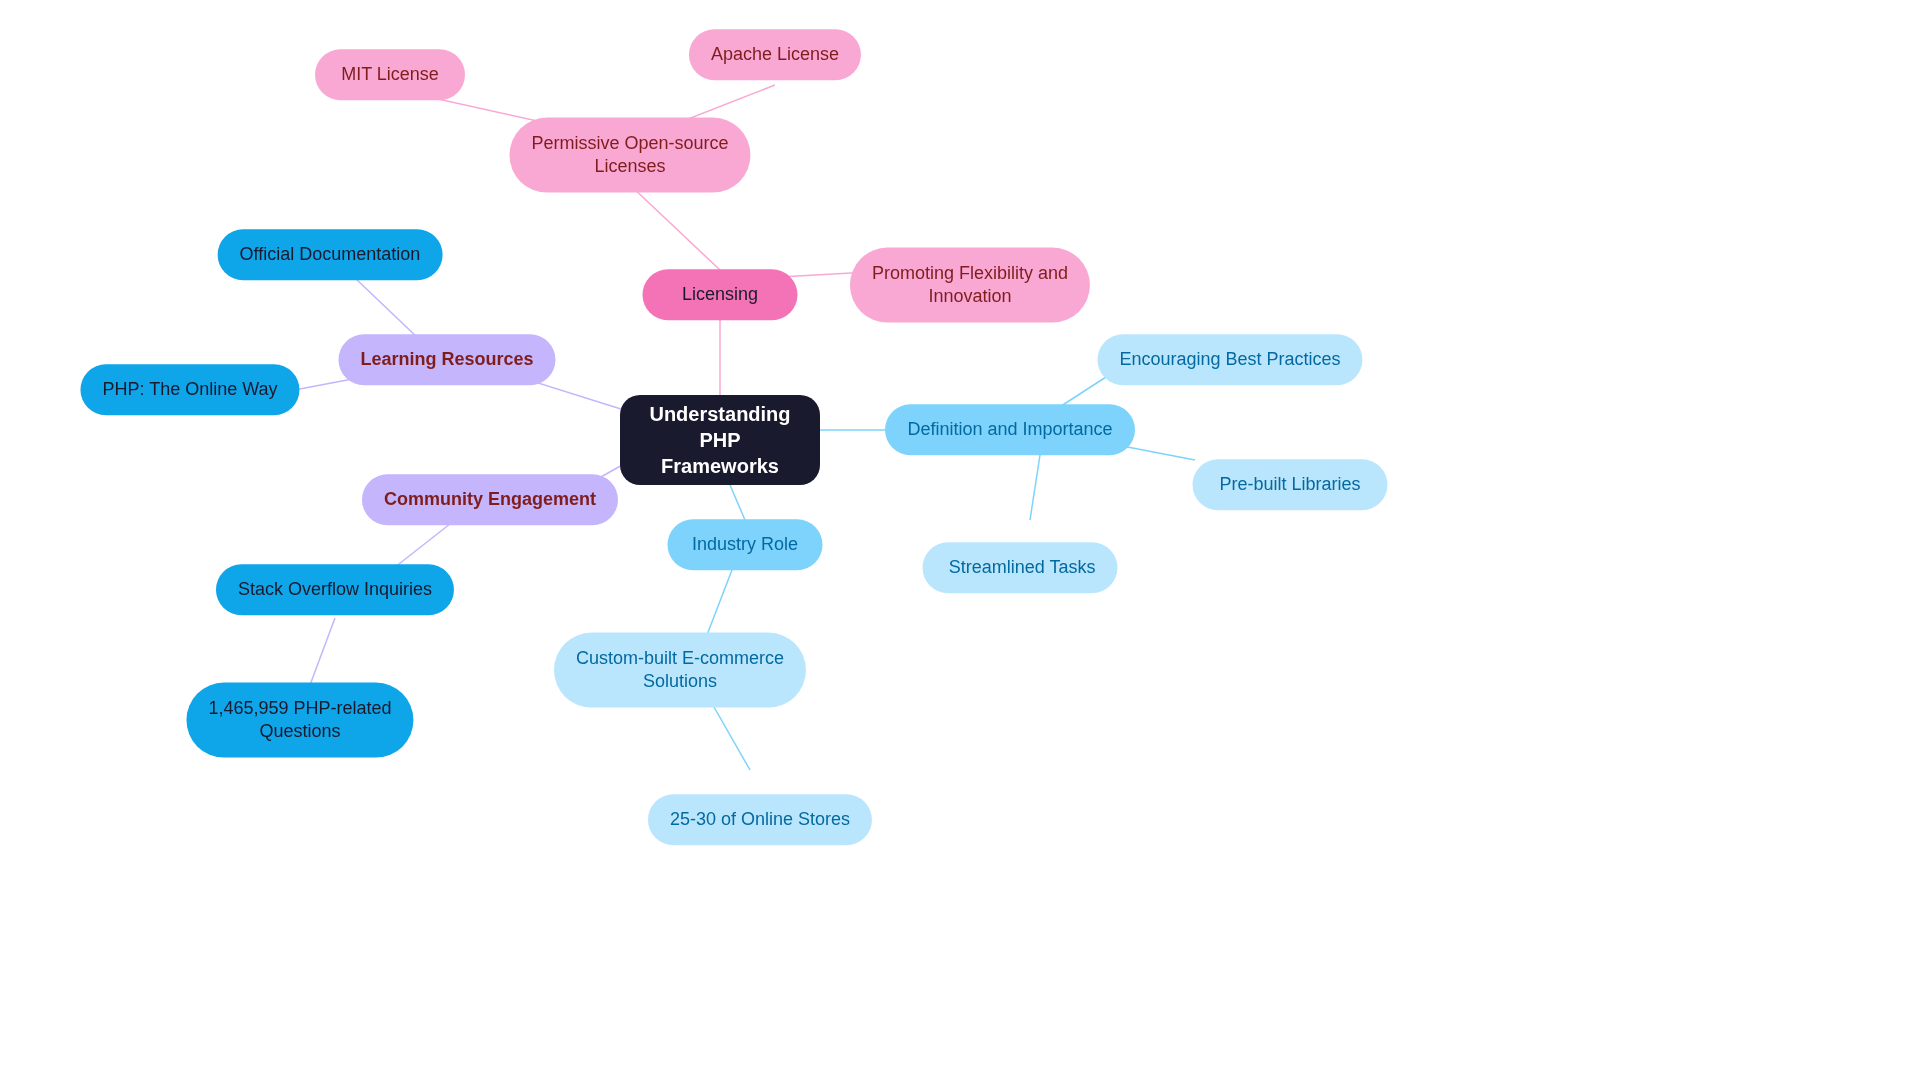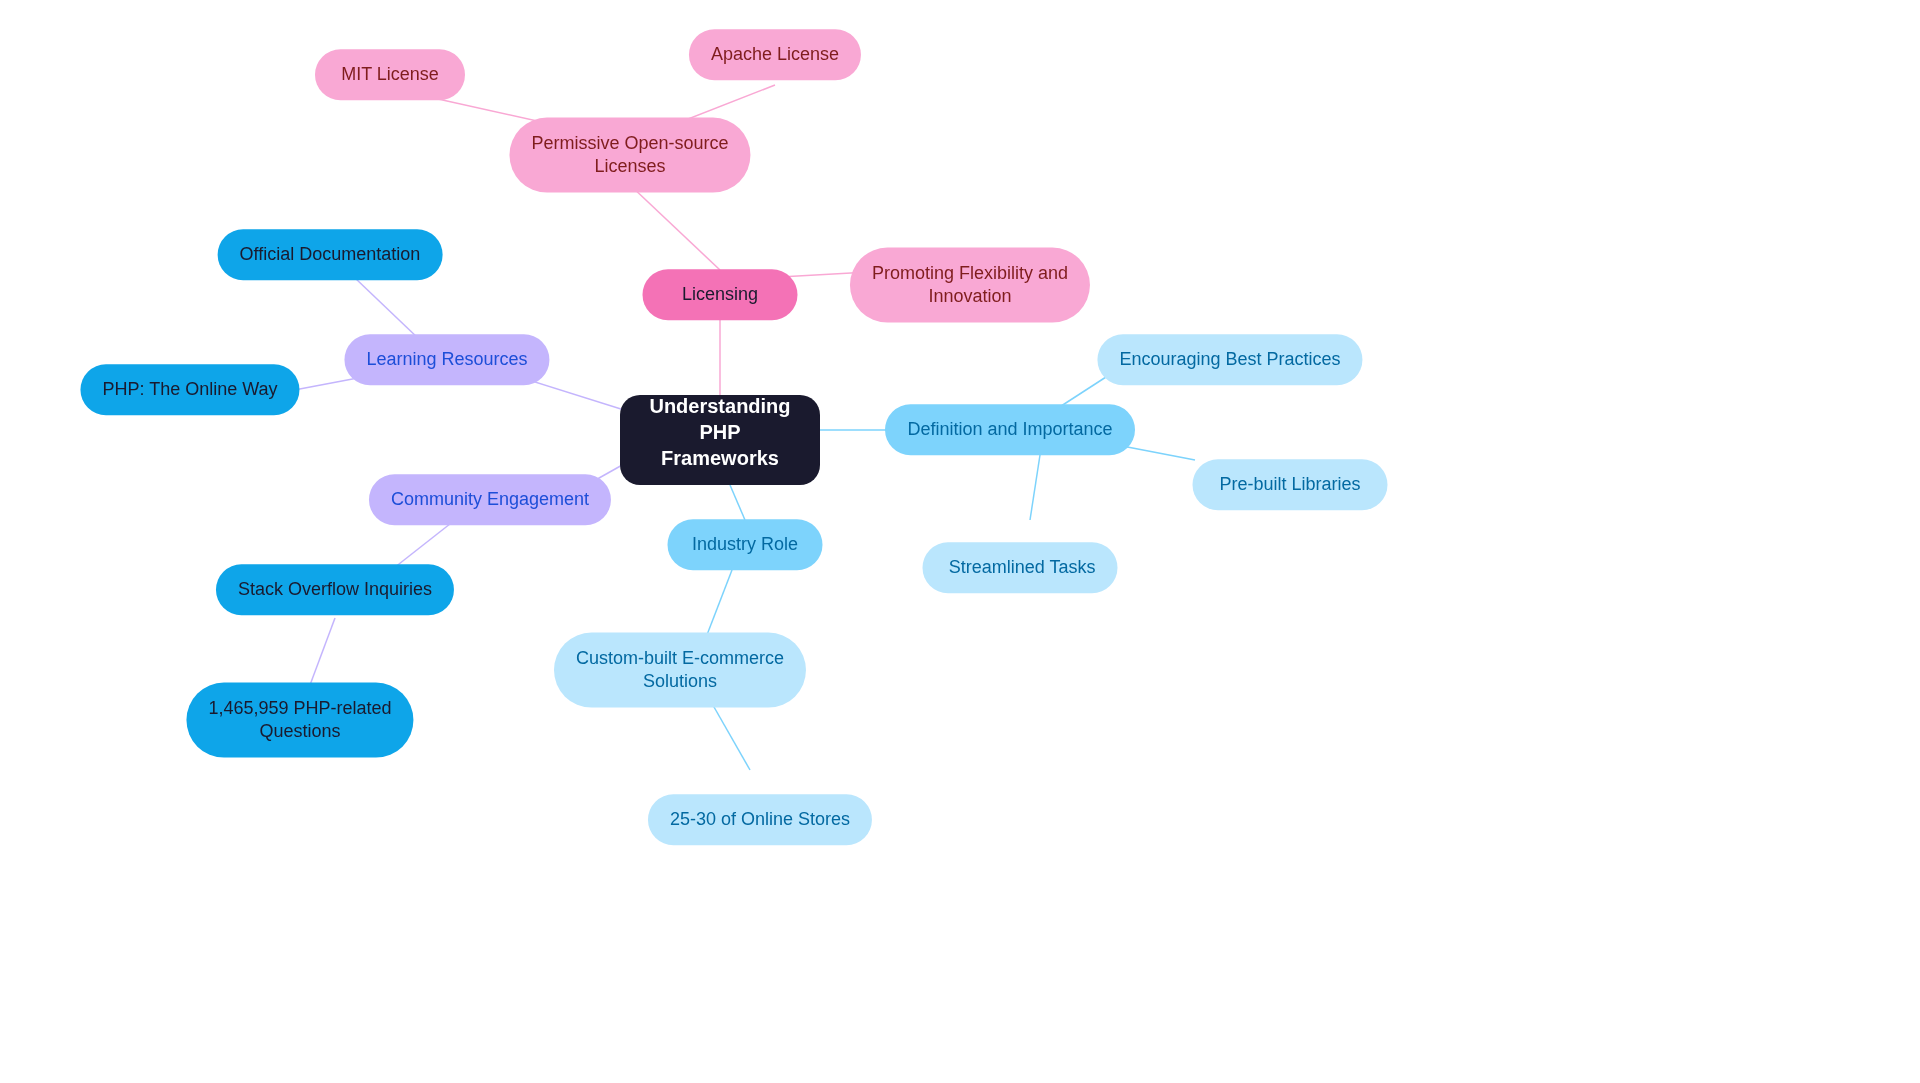--- a/index.html
+++ b/index.html
@@ -38,22 +38,23 @@
       color: #7f1d1d;
       border: none;
     }
     .node-pink-medium {
       background: #f472b6;
       color: #1a1a2e;
       border: none;
     }
     .node-lavender {
       background: #c4b5fd;
-      color: #1d4ed8;
+      color: #7f1d1d;
       border: none;
+      font-weight: bold;
     }
     .node-purple-light {
       background: #0ea5e9;
       color: #1a1a2e;
       border: none;
     }
     .node-blue-light {
       background: #bae6fd;
       color: #0369a1;
       border: none;
@@ -110,21 +111,21 @@
 
   <line x1="820" y1="430" x2="965" y2="430" stroke="#7dd3fc"></line>
 
   <line x1="1055" y1="410" x2="1140" y2="355" stroke="#7dd3fc"></line>
 
   <line x1="1065" y1="435" x2="1195" y2="460" stroke="#7dd3fc"></line>
 
   <line x1="1040" y1="455" x2="1030" y2="520" stroke="#7dd3fc"></line>
 </svg>
 
-<div class="node node-center" style="left: 720px; top: 440px; align-items: flex-end;">
+<div class="node node-center" style="left: 720px; top: 440px;">
   <span>Understanding PHP
 Frameworks</span>
 </div>
 
 <div class="node node-pink-medium" style="left: 720px; top: 295px; min-width: 155px;">
   <span>Licensing</span>
 </div>
 
 <div class="node node-pink-light" style="left: 630px; top: 155px; min-width: 200px;">
   <span>Permissive Open-source<br>Licenses</span>

